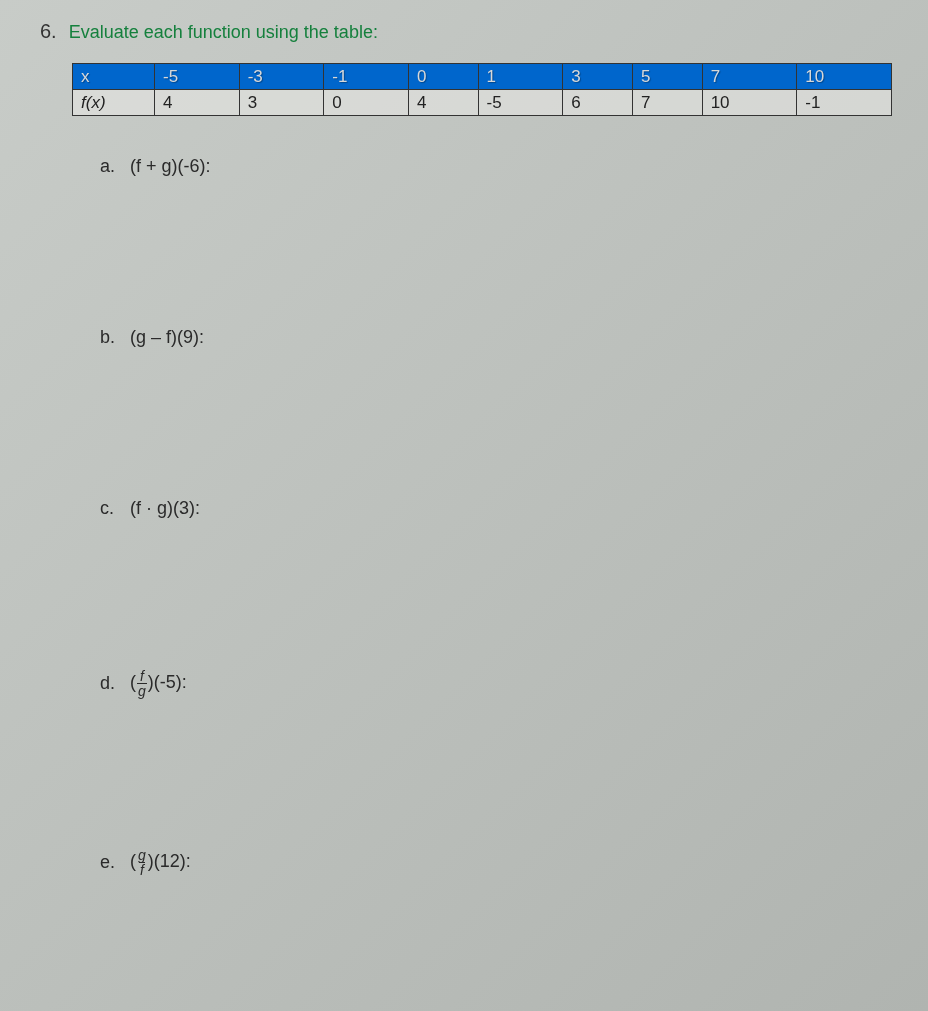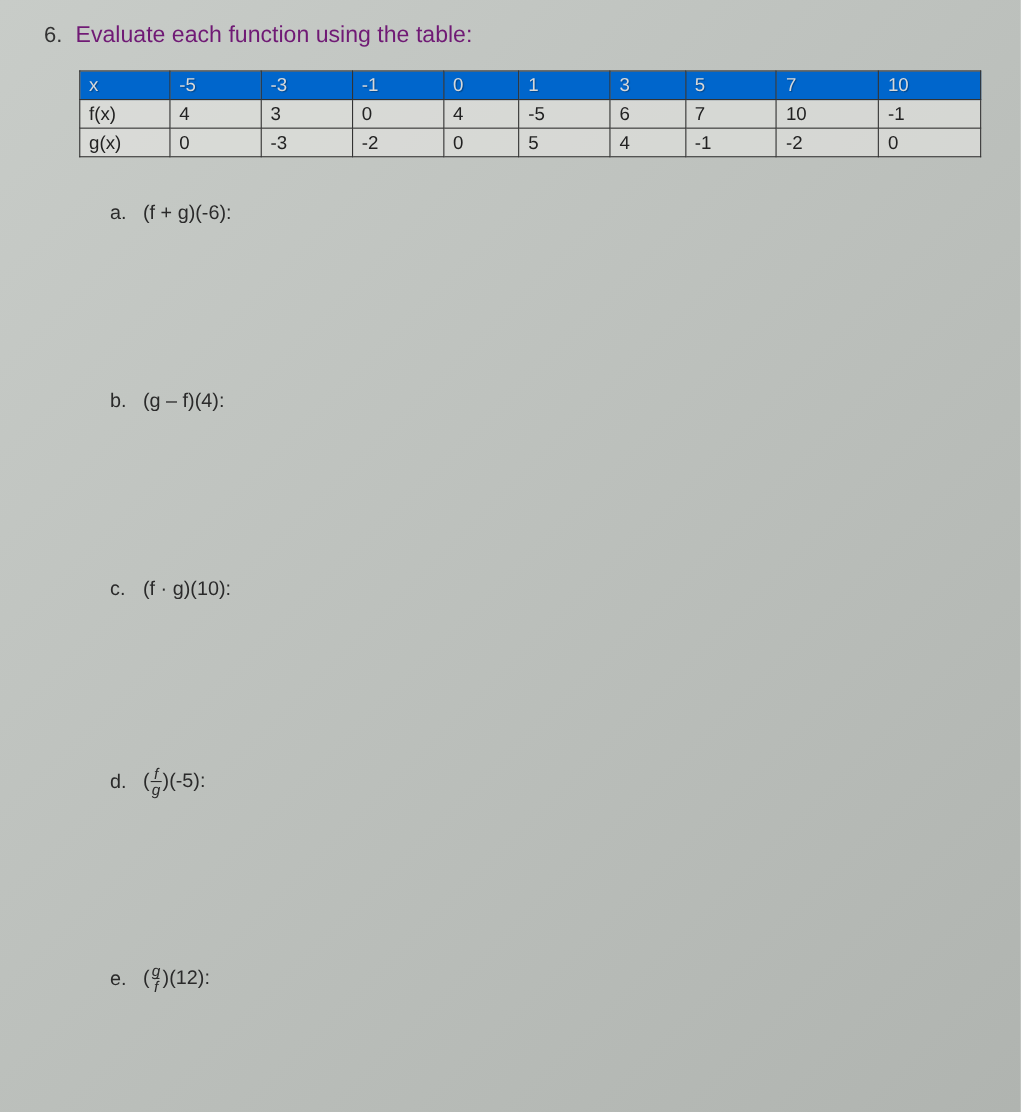--- a/index.html
+++ b/index.html
@@ -20,22 +20,22 @@
       display: flex;
       align-items: baseline;
       gap: 12px;
       margin-bottom: 20px;
     }
     .question-number {
       font-size: 20px;
       color: #333;
     }
     .question-text {
-      font-size: 21px;
-      color: #701a75;
+      font-size: 18px;
+      color: #15803d;
     }
     .table-wrap {
       margin-left: 32px;
       margin-bottom: 40px;
     }
     table {
       border-collapse: collapse;
       width: 820px;
     }
     th, td {
@@ -51,20 +51,21 @@
       color: #d8d8d8;
       font-weight: normal;
       text-shadow: 1px 1px 1px rgba(0,0,0,0.3);
     }
     td {
       background: rgba(230,230,226,0.6);
       color: #222;
     }
     td.rowlabel {
       width: 82px;
+      font-style: italic;
     }
     th:first-child {
       width: 82px;
     }
     .subparts {
       margin-left: 60px;
     }
     .subpart {
       display: flex;
       align-items: center;
@@ -129,51 +130,39 @@
         <td>4</td>
         <td>3</td>
         <td>0</td>
         <td>4</td>
         <td>-5</td>
         <td>6</td>
         <td>7</td>
         <td>10</td>
         <td>-1</td>
       </tr>
-      <tr>
-        <td class="rowlabel">g(x)</td>
-        <td>0</td>
-        <td>-3</td>
-        <td>-2</td>
-        <td>0</td>
-        <td>5</td>
-        <td>4</td>
-        <td>-1</td>
-        <td>-2</td>
-        <td>0</td>
-      </tr>
     </tbody>
   </table>
 </div>
 
 <div class="subparts">
 
   <div class="subpart">
     <span class="sp-letter">a.</span>
     <span>(f + g)(-6):</span>
   </div>
 
   <div class="subpart">
     <span class="sp-letter">b.</span>
-    <span>(g – f)(4):</span>
+    <span>(g – f)(9):</span>
   </div>
 
   <div class="subpart">
     <span class="sp-letter">c.</span>
-    <span>(f ·  g)(10):</span>
+    <span>(f ·  g)(3):</span>
   </div>
 
   <div class="subpart">
     <span class="sp-letter">d.</span>
     <span>
       <span>(</span><span class="frac">
           <span class="num italic">f</span>
           <span class="den italic">g</span>
         </span><span>)(-5):</span>
     </span>

